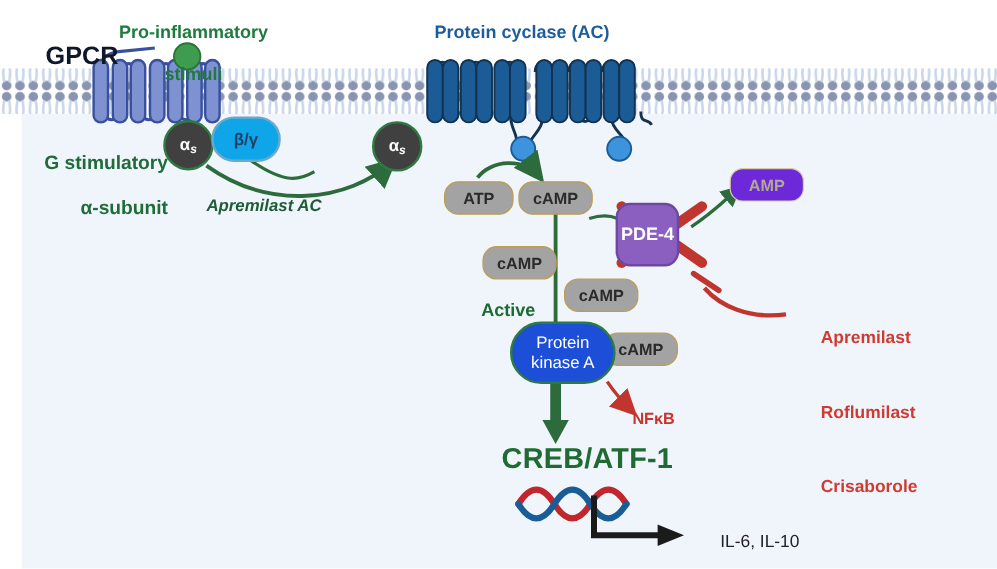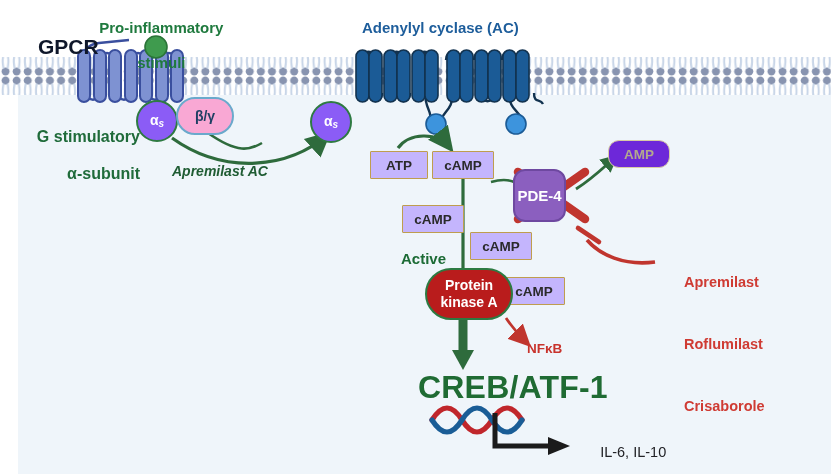--- a/index.html
+++ b/index.html
@@ -8,28 +8,28 @@
   #stage svg{position:absolute;left:0;top:0;}
   .lbl{position:absolute;white-space:pre;line-height:1.15;}
   .t-gpcr{color:#0f172a;font-size:21px;font-weight:700;}
   .t-stim{color:#1f7a3e;font-size:15px;font-weight:600;text-align:center;}
   .t-gsub{color:#1f6b3a;font-size:16px;font-weight:600;text-align:right;}
   .t-ac{color:#1d5d9b;font-size:15px;font-weight:600;}
   .t-act{color:#1f5c33;font-size:14px;font-style:italic;font-weight:600;}
   .t-active{color:#1c6b35;font-size:15px;font-weight:700;}
   .t-drug{color:#cf3b33;font-size:14.5px;font-weight:600;line-height:1.42;}
   .t-nfkb{color:#c8332c;font-size:13.5px;font-weight:700;}
-  .t-creb{color:#1f6b33;font-size:32px;font-weight:700;letter-spacing:.2px;}
+  .t-creb{color:#1f6b33;font-size:24px;font-weight:700;letter-spacing:.2px;}
   .t-out{color:#222226;font-size:14.5px;line-height:1.45;}
   .node{position:absolute;display:flex;align-items:center;justify-content:center;text-align:center;box-sizing:border-box;}
-  .camp{background:#c4b5fd;border:1.6px solid #bf9d4e;border-radius:1px;color:#2a2a2a;font-size:13.5px;font-weight:600;}
-  .alpha{background:#8b5cf6;border:2px solid #2e7a42;border-radius:50%;color:#ffffff;font-size:14px;font-weight:700;}
-  .betagamma{background:#f9a8d4;border:2px solid #6aa9cc;border-radius:22px;color:#1f3f63;font-size:14px;font-weight:600;}
+  .camp{background:#a3a3a3;border:1.6px solid #bf9d4e;border-radius:12px;color:#2a2a2a;font-size:13.5px;font-weight:600;}
+  .alpha{background:#404040;border:2px solid #2e7a42;border-radius:50%;color:#ffffff;font-size:14px;font-weight:700;}
+  .betagamma{background:#0ea5e9;border:2px solid #6aa9cc;border-radius:22px;color:#1f3f63;font-size:14px;font-weight:600;}
   .pde{background:#8b5fbf;border:2px solid #6e48a0;border-radius:12px;color:#ffffff;font-size:15px;font-weight:700;}
-  .pka{background:#b91c1c;border:2px solid #2d7a42;border-radius:26px;color:#ffffff;font-size:14px;font-weight:700;line-height:1.18;}
+  .pka{background:#1d4ed8;border:2px solid #2d7a42;border-radius:26px;color:#ffffff;font-size:14px;font-weight:400;line-height:1.18;}
   .sub{font-size:.72em;vertical-align:-.22em;font-style:italic;}
 </style>
 </head>
 <body>
 
 <div id="stage">
 
   <svg width="831" height="474" viewBox="0 0 831 474">
     <defs>
       <marker id="arrGreen" markerWidth="9" markerHeight="9" refX="6.2" refY="4.5" orient="auto">
@@ -164,21 +164,21 @@
   <div class="lbl t-stim" style="left:78px;top:2px;width:150px;">
     <span>Pro-inflammatory</span><br>
     <span>stimuli</span>
   </div>
 
   <div class="lbl t-gsub" style="left:8px;top:110px;width:132px;">
     <span>G stimulatory</span><br>
     <span>α-subunit</span>
   </div>
 
-  <div class="lbl t-ac" style="left:362px;top:19px;">Adenylyl cyclase (AC)</div>
+  <div class="lbl t-ac" style="left:362px;top:19px;">Protein cyclase (AC)</div>
 
   <div class="lbl t-act" style="left:172px;top:163px;">Apremilast AC</div>
 
   <div class="lbl t-active" style="left:401px;top:250px;">Active</div>
 
   <div class="lbl t-nfkb" style="left:527px;top:341px;">NFκB</div>
 
   <div class="lbl t-creb" style="left:418px;top:369px;">CREB/ATF-1</div>
 
   <div class="lbl t-out" style="left:584px;top:421px;">

